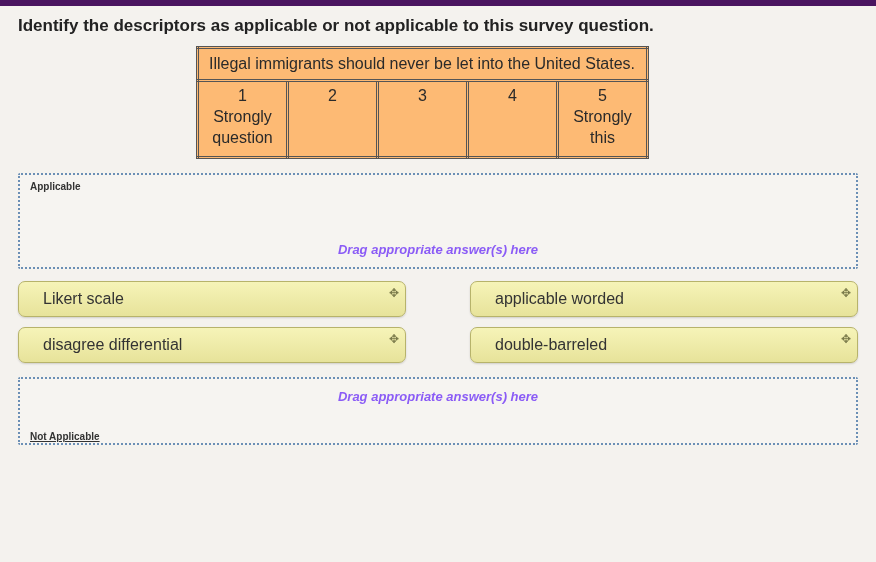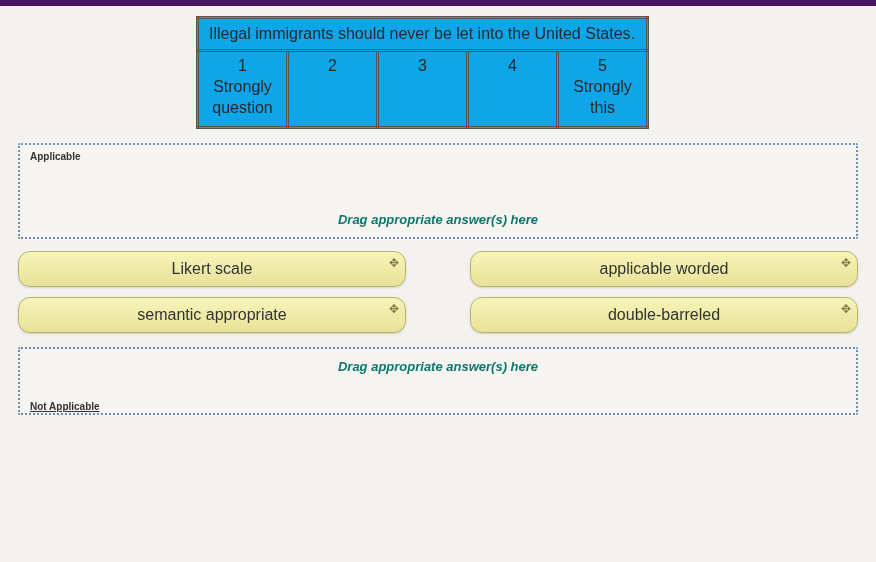--- a/index.html
+++ b/index.html
@@ -26,21 +26,21 @@
   }
   .survey-table-wrap {
     display: flex;
     justify-content: flex-start;
     padding-left: 178px;
     margin-bottom: 14px;
   }
   .survey-table {
     border-collapse: collapse;
     border: 3px double #555;
-    background: #0ea5e9;
+    background: #fdba74;
   }
   .survey-table td, .survey-table th {
     border: 3px double #555;
     padding: 4px 10px;
     font-size: 16px;
     vertical-align: top;
   }
   .survey-table .q-row td {
     font-weight: 500;
     padding: 6px 10px;
@@ -68,21 +68,21 @@
     color: #333;
   }
   .dropzone .zone-hint {
     position: absolute;
     left: 50%;
     transform: translateX(-50%);
     bottom: 10px;
     font-size: 13px;
     font-style: italic;
     font-weight: 600;
-    color: #0f766e;
+    color: #8b5cf6;
   }
   .dropzone.bottom {
     min-height: 68px;
   }
   .dropzone.bottom .zone-label {
     top: auto;
     bottom: 1px;
     text-decoration: underline;
   }
   .dropzone.bottom .zone-hint {
@@ -93,44 +93,44 @@
     display: grid;
     grid-template-columns: 1fr 1fr;
     column-gap: 64px;
     row-gap: 10px;
     margin: 12px 0 14px 0;
   }
   .chip {
     position: relative;
     background: linear-gradient(#f6f4b8, #e7e39a);
     border: 1px solid #b7b36b;
-    border-radius: 12px;
+    border-radius: 7px;
     padding: 8px 24px;
     font-size: 16px;
     color: #333;
     cursor: move;
     box-shadow: 0 1px 2px rgba(0,0,0,0.15);
-    text-align: center;
   }
   .chip .grip {
     position: absolute;
     right: 6px;
     top: 4px;
     font-size: 12px;
     color: #7a7a4a;
     pointer-events: none;
   }
 </style>
 </head>
 <body>
 
 <div class="topbar"></div>
 
 <div class="content">
 
+  <div class="instruction">Identify the descriptors as applicable or not applicable to this survey question.</div>
 
   <div class="survey-table-wrap">
     <table class="survey-table">
       <tbody>
           <tr class="q-row">
         <td colspan="5">Illegal immigrants should never be let into the United States.</td>
       </tr>
       <tr class="scale">
         <td>
           <div>1</div>
@@ -165,21 +165,21 @@
   <div class="chips">
     <div class="chip">
       <span>Likert scale</span>
       <span class="grip">✥</span>
     </div>
     <div class="chip">
       <span>applicable worded</span>
       <span class="grip">✥</span>
     </div>
     <div class="chip">
-      <span>semantic appropriate</span>
+      <span>disagree differential</span>
       <span class="grip">✥</span>
     </div>
     <div class="chip">
       <span>double-barreled</span>
       <span class="grip">✥</span>
     </div>
   </div>
 
   <div class="dropzone bottom">
     <div class="zone-hint">Drag appropriate answer(s) here</div>

